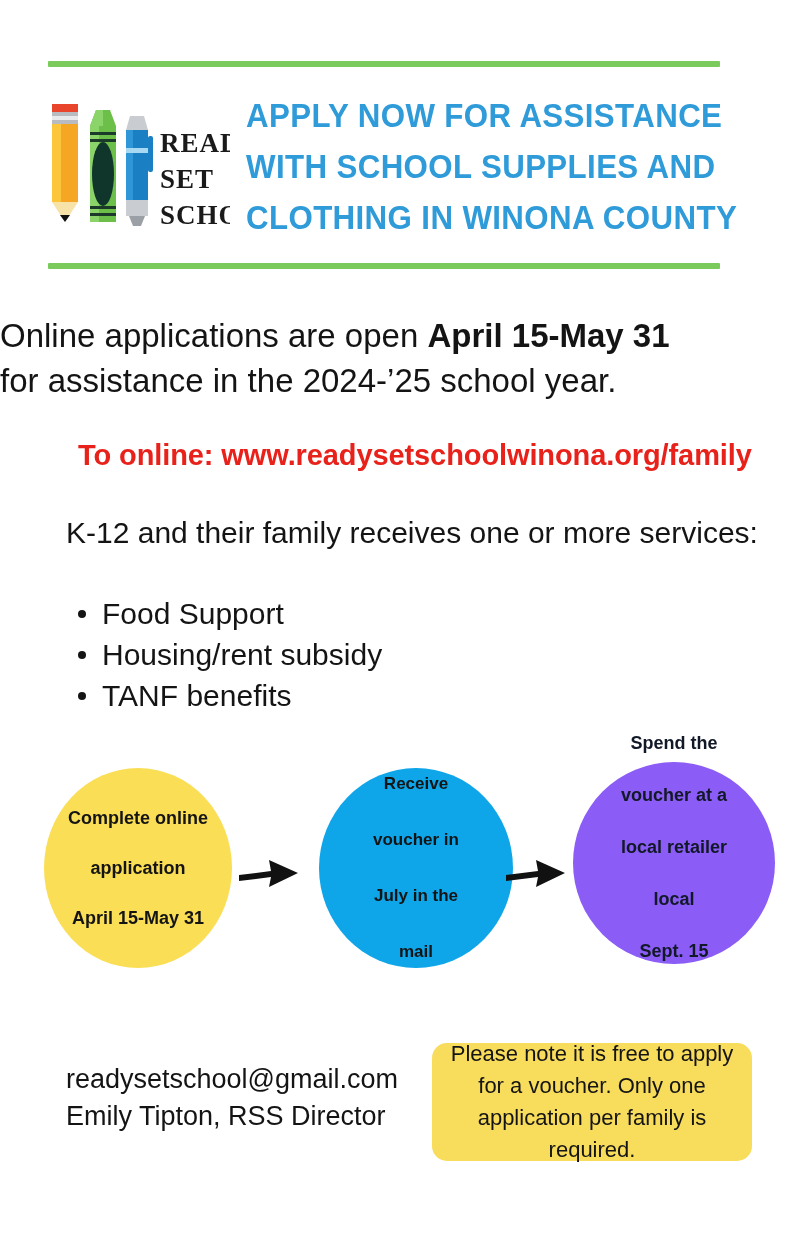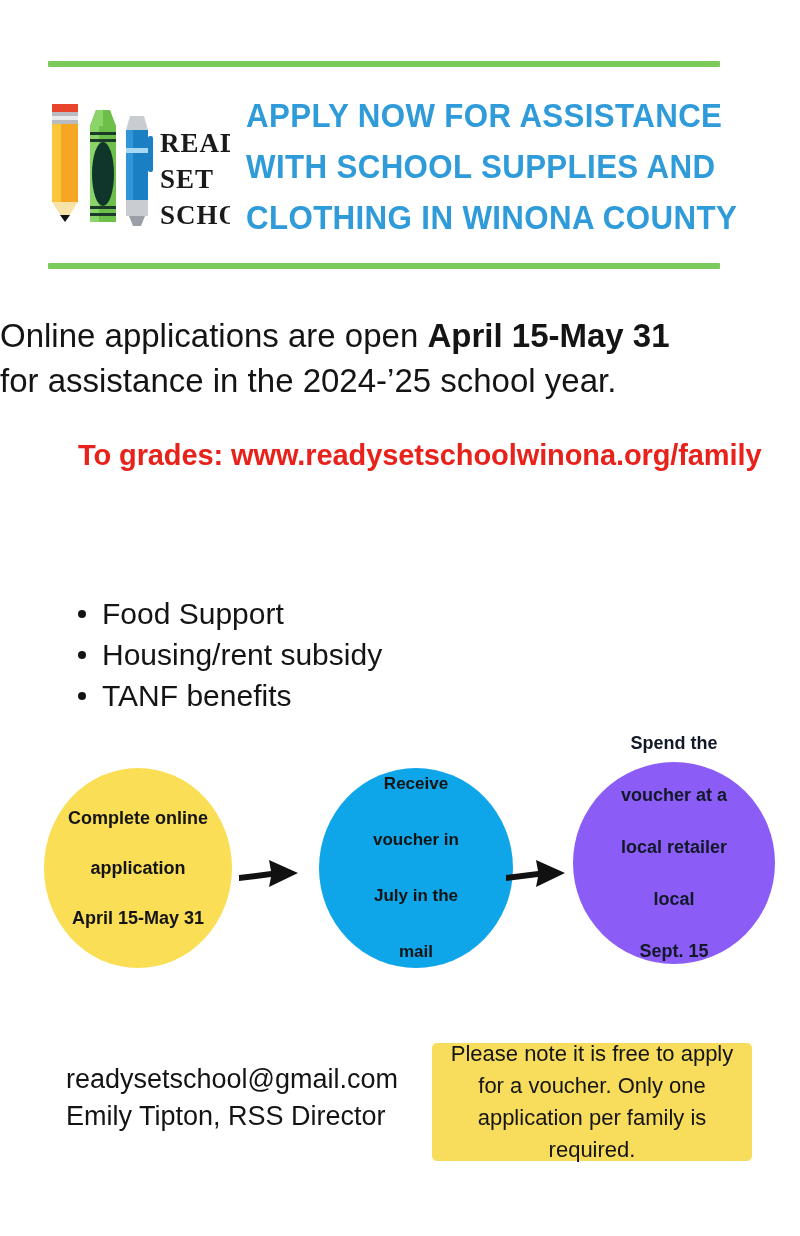--- a/index.html
+++ b/index.html
@@ -178,21 +178,21 @@
     color: #141414;
   }
 
   #note-box {
     position: absolute;
     left: 432px;
     top: 1043px;
     width: 320px;
     height: 118px;
     background: #F8DC5B;
-    border-radius: 5px;
+    border-radius: 15px;
     display: flex;
     align-items: center;
     justify-content: center;
     box-sizing: border-box;
     padding: 4px 18px;
   }
   #note-box p {
     margin: 0;
     text-align: center;
     font-family: "Liberation Sans Narrow", "Liberation Sans", sans-serif;
@@ -257,24 +257,25 @@
 <div id="header-rule-bottom"></div>
 
 <div class="body-block" id="intro">
   <div>
     <span>Online applications are open </span><b>April 15-May 31</b>
   </div>
   <div>for assistance in the 2024-’25 school year.</div>
 </div>
 
 <div class="body-block" id="apply-line">
-  <span>To grades: </span><span>www.readysetschoolwinona.org/family</span>
+  <span>To online: </span><span>www.readysetschoolwinona.org/family</span>
 </div>
 
 <div class="body-block" id="qualify">
+  <div>K-12 and their family receives one or more services:</div>
 </div>
 
 <ul id="qualify-list">
   <li>Food Support</li>
   <li>Housing/rent subsidy</li>
   <li>TANF benefits</li>
 </ul>
 
 <div id="process">
 

